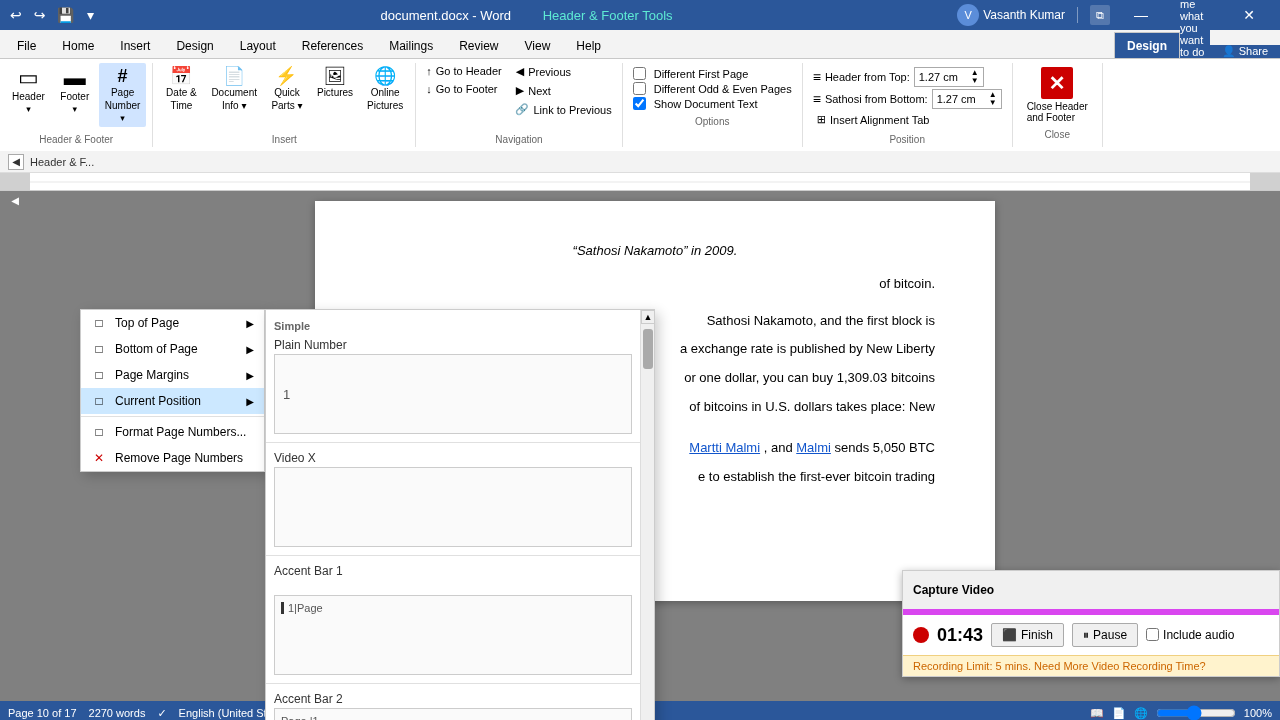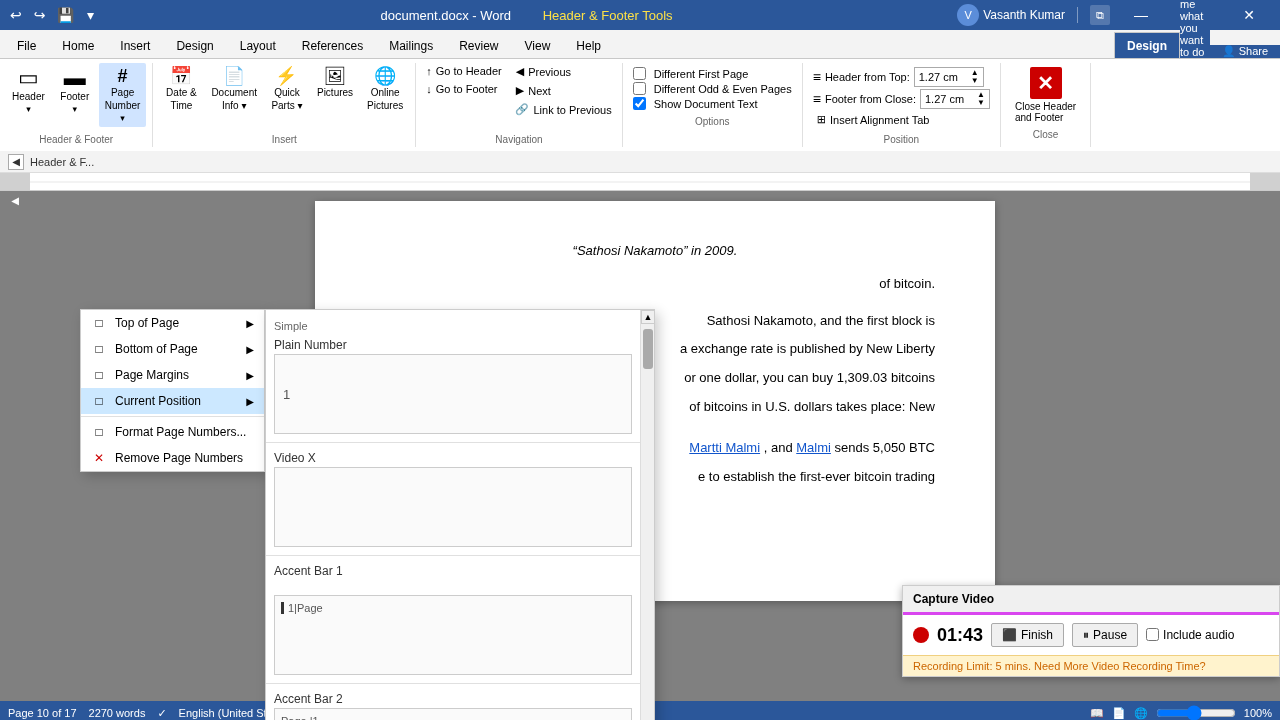--- a/index.html
+++ b/index.html
@@ -85,51 +85,51 @@
 
     
     .flyout-menu { position: absolute; top: 118px; left: 265px; width: 390px; background: white; border: 1px solid #ccc; box-shadow: 4px 4px 12px rgba(0,0,0,0.2); z-index: 1001; display: flex; flex-direction: column; }
     .flyout-content { display: flex; flex: 1; }
     .flyout-list { flex: 1; overflow-y: auto; padding: 4px 0; }
     .flyout-scrollbar { width: 14px; background: #f0f0f0; display: flex; flex-direction: column; border-left: 1px solid #ddd; }
     .scrollbar-track { flex: 1; position: relative; }
     .scrollbar-thumb { position: absolute; top: 5px; left: 2px; width: 10px; height: 40px; background: #aaa; border-radius: 3px; }
     .scrollbar-arrow { width: 14px; height: 14px; display: flex; align-items: center; justify-content: center; font-size: 9px; cursor: pointer; background: #f0f0f0; border: 1px solid #ccc; }
 
-    .flyout-section-label { font-size: 11px; color: #666; padding: 6px 8px 2px; font-weight: 400; }
+    .flyout-section-label { font-size: 11px; color: #666; padding: 6px 8px 2px; font-weight: 700; }
     .flyout-item { padding: 4px 8px; cursor: pointer; }
     .flyout-item-label { font-size: 12px; color: #333; margin-bottom: 2px; }
     .flyout-preview { border: 1px solid #ccc; background: #fafafa; height: 85px; display: flex; align-items: flex-start; padding: 4px; font-size: 11px; color: #555; }
     .flyout-preview-accent1 { border-left: 3px solid #333; padding-left: 6px; margin-top: 17px; }
 
     .flyout-divider { height: 1px; background: #e0e0e0; margin: 4px 0; }
 
     
     .capture-video { position: absolute; bottom: 24px; right: 0; width: 378px; background: white; border: 1px solid #ccc; box-shadow: 0 2px 8px rgba(0,0,0,0.3); z-index: 2000; }
-    .cv-header { background: #f0f0f0; padding: 6px 10px; font-size: 12px; font-weight: 600; border-bottom: 3px solid #d946ef; display: flex; align-items: center; justify-content: space-between; }
+    .cv-header { background: #f0f0f0; padding: 12px 10px; font-size: 12px; font-weight: 600; border-bottom: 6px solid #d946ef; display: flex; align-items: center; justify-content: space-between; }
     .cv-body { padding: 8px 10px; display: flex; align-items: center; gap: 8px; }
     .cv-record-dot { width: 16px; height: 16px; background: #cc0000; border-radius: 50%; }
     .cv-timer { font-size: 18px; font-weight: bold; }
     .cv-btn { padding: 4px 10px; background: #f0f0f0; border: 1px solid #aaa; border-radius: 2px; cursor: pointer; font-size: 12px; display: flex; align-items: center; gap: 4px; }
     .cv-checkbox-row { display: flex; align-items: flex-start; gap: 4px; font-size: 12px; }
     .cv-footer { padding: 4px 10px; background: #fff3cd; font-size: 11px; color: #cc6600; border-top: 1px solid #f0d080; }
   </style>
 </head>
 <body>
 
 <div class="title-bar">
   <div class="title-bar-left">
     <span class="qat-icon">↩</span>
     <span class="qat-icon">↪</span>
     <span class="qat-icon">💾</span>
     <span class="qat-icon">▾</span>
   </div>
   <div class="title-bar-center">
     <span>document.docx - Word</span>
-    <span style="color:#fde047; margin-left:28px;">Header &amp; Footer Tools</span>
+    <span style="color:#5eead4; margin-left:28px;">Header &amp; Footer Tools</span>
   </div>
   <div class="title-bar-right">
     <div class="user-area">
       <span style="width:22px;height:22px;background:#5b8dd9;border-radius:50%;display:inline-flex;align-items:center;justify-content:center;font-size:11px;">V</span>
       <span>Vasanth Kumar</span>
     </div>
     <span style="width:1px;height:16px;background:rgba(255,255,255,0.4);margin:0 4px;"></span>
     <span class="qs-btn">⧉</span>
     <div class="title-btn">—</div>
     <div class="title-btn">❐</div>
@@ -264,21 +264,21 @@
         <div class="pos-input">
           <span>1.27 cm</span>
           <div class="pos-spinner">
             <span>▲</span>
             <span>▼</span>
           </div>
         </div>
       </div>
       <div class="pos-row">
         <span style="font-size:14px;">≡</span>
-        <span>Footer from Close:</span>
+        <span>Sathosi from Bottom:</span>
         <div class="pos-input">
           <span>1.27 cm</span>
           <div class="pos-spinner">
             <span>▲</span>
             <span>▼</span>
           </div>
         </div>
       </div>
       <div class="rib-btn rib-btn-small">
         <span>⊞</span>

